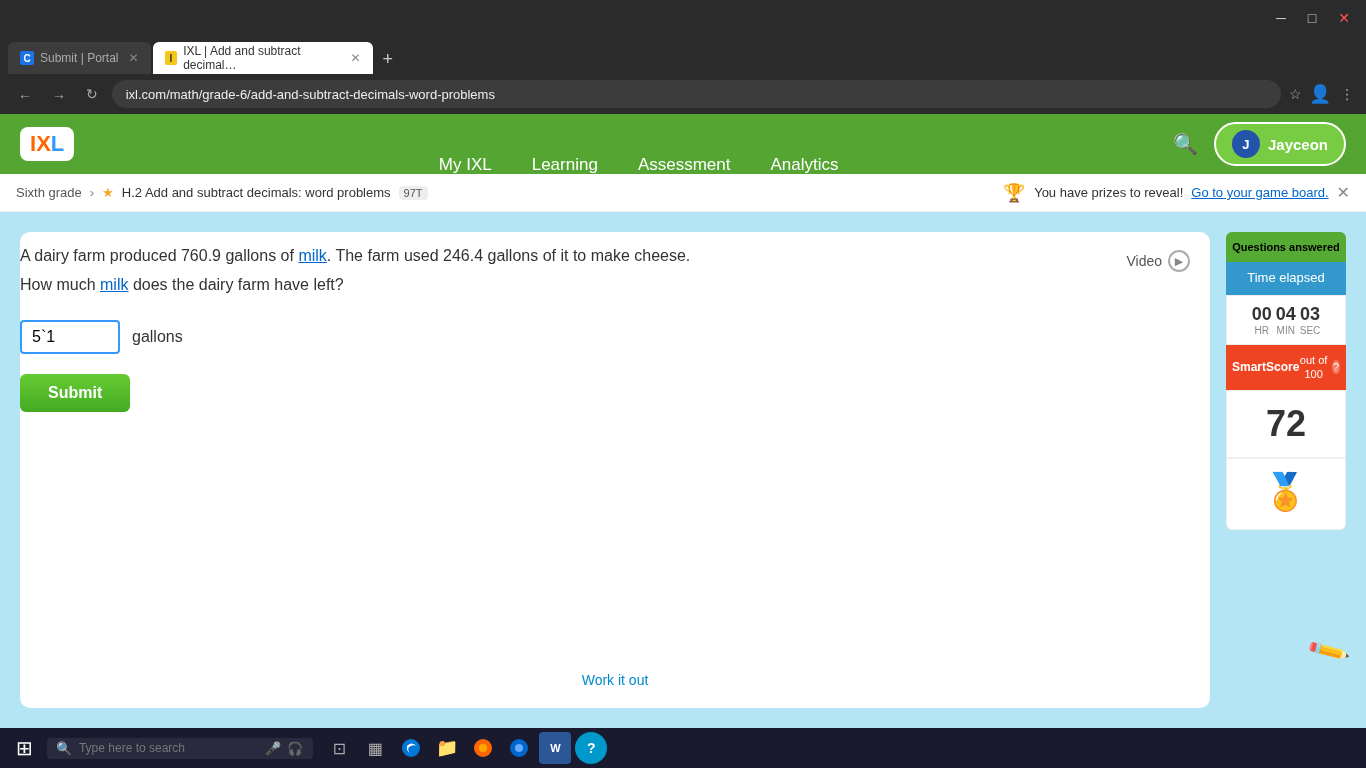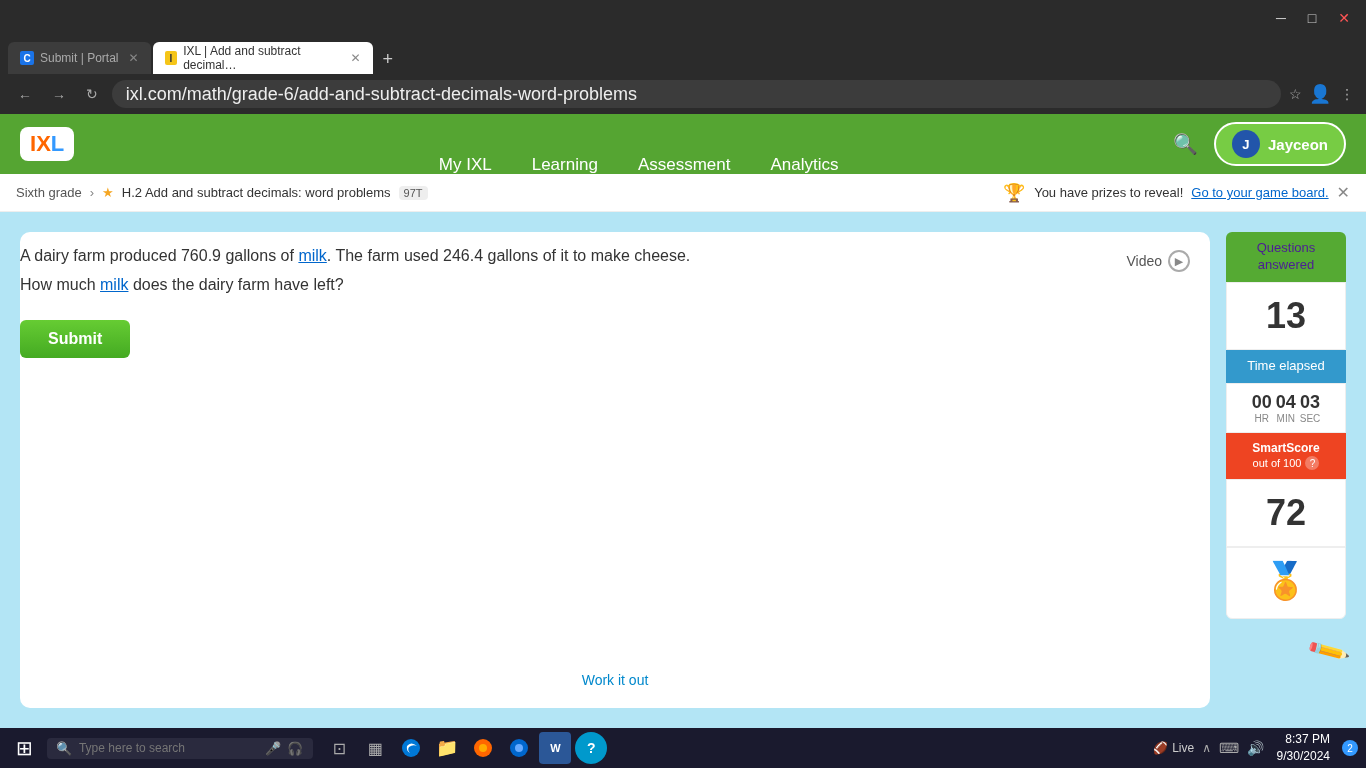--- a/index.html
+++ b/index.html
@@ -12,21 +12,21 @@
     .title-ctrl { color: #ccc; font-size: 14px; cursor: pointer; padding: 4px 8px; }
     .tab-bar { display: flex; align-items: flex-end; height: 38px; background: #2b2b2b; padding: 0 8px; gap: 2px; }
     .tab { display: flex; align-items: center; gap: 6px; padding: 0 12px; height: 32px; border-radius: 6px 6px 0 0; font-size: 12px; cursor: pointer; max-width: 220px; }
     .tab.inactive { background: #3c3c3c; color: #aaa; }
     .tab.active { background: #fff; color: #333; }
     .tab-favicon { width: 14px; height: 14px; border-radius: 2px; display: inline-block; }
     .tab-close { color: #888; font-size: 12px; margin-left: 4px; cursor: pointer; }
     .tab-add { color: #ccc; font-size: 18px; padding: 4px 8px; cursor: pointer; }
     .address-bar { display: flex; align-items: center; height: 40px; background: #2b2b2b; padding: 0 12px; gap: 8px; }
     .nav-btn { color: #aaa; font-size: 14px; cursor: pointer; padding: 4px 6px; }
-    .address-input { flex: 1; background: #3c3c3c; border: none; border-radius: 20px; color: #eee; font-size: 18px; padding: 5px 14px; outline: none; height: 28px; }
+    .address-input { flex: 1; background: #3c3c3c; border: none; border-radius: 20px; color: #eee; font-size: 13px; padding: 5px 14px; outline: none; height: 28px; }
     .address-extras { display: flex; gap: 8px; align-items: center; }
     .addr-icon { color: #aaa; font-size: 14px; cursor: pointer; }
 
     
     .ixl-app { background: #b3e5f5; width: 100%; height: calc(768px - 114px - 40px); position: relative; }
 
     
     .ixl-header { background: #55a532; display: flex; align-items: center; height: 60px; padding: 0 20px; }
     .ixl-logo { background: white; border-radius: 8px; padding: 4px 10px; font-weight: bold; font-size: 20px; margin-right: 30px; display: flex; align-items: center; }
     .ixl-nav { display: flex; gap: 40px; flex: 1; justify-content: center; }
@@ -56,28 +56,28 @@
     .video-circle { width: 22px; height: 22px; border-radius: 50%; border: 2px solid #aaa; display: flex; align-items: center; justify-content: center; font-size: 11px; color: #888; }
     .question-text { font-size: 16px; line-height: 1.8; color: #333; max-width: 700px; margin-top: 10px; }
     .answer-row { display: flex; align-items: center; gap: 12px; margin-top: 20px; }
     .answer-input { border: 2px solid #3399ff; border-radius: 4px; padding: 6px 10px; font-size: 16px; width: 100px; outline: none; }
     .unit-label { font-size: 16px; color: #333; }
     .submit-btn { background: linear-gradient(180deg, #66cc33 0%, #44aa22 100%); color: white; border: none; border-radius: 6px; padding: 10px 28px; font-size: 16px; font-weight: bold; cursor: pointer; margin-top: 20px; display: block; }
     .work-it-out { text-align: center; color: #0088cc; font-size: 14px; font-weight: 500; cursor: pointer; position: absolute; bottom: 20px; left: 50%; transform: translateX(-50%); }
 
     
     .side-panel { width: 120px; display: flex; flex-direction: column; gap: 0; }
-    .questions-answered-header { background: #55aa33; color: #4c1d95; text-align: center; font-size: 13px; font-weight: normal; padding: 8px 6px; border-radius: 6px 6px 0 0; line-height: 1.3; }
+    .questions-answered-header { background: #55aa33; color: #000000; text-align: center; font-size: 11px; font-weight: bold; padding: 8px 6px; border-radius: 6px 6px 0 0; line-height: 1.3; }
     .questions-count { background: white; text-align: center; font-size: 36px; font-weight: bold; color: #333; padding: 12px 6px; border: 1px solid #eee; }
     .time-elapsed-header { background: #3399cc; color: white; text-align: center; font-size: 13px; font-weight: normal; padding: 8px 6px; line-height: 1.3; }
     .time-display { background: white; display: flex; justify-content: center; gap: 4px; padding: 8px 6px; border: 1px solid #eee; }
     .time-unit { text-align: center; }
     .time-value { font-size: 18px; font-weight: bold; color: #333; display: block; }
     .time-label { font-size: 10px; color: #888; display: block; }
-    .smartscore-header { background: #ee4422; color: white; text-align: center; font-size: 12px; font-weight: bold; padding: 8px 6px; line-height: 1.3; display: flex; flex-direction: column; align-items: center; }
+    .smartscore-header { background: #ee4422; color: white; text-align: center; font-size: 12px; font-weight: bold; padding: 8px 6px; line-height: 1.3; display: flex; flex-direction: row; align-items: center; }
     .smartscore-sub { font-size: 11px; font-weight: normal; display: flex; align-items: center; gap: 4px; }
     .info-circle { width: 14px; height: 14px; border-radius: 50%; background: rgba(255,255,255,0.3); font-size: 10px; display: inline-flex; align-items: center; justify-content: center; color: white; }
     .smartscore-value { background: white; text-align: center; font-size: 36px; font-weight: bold; color: #333; padding: 12px 6px; border: 1px solid #eee; }
     .medal-container { background: white; text-align: center; padding: 12px 6px 16px; border: 1px solid #eee; border-radius: 0 0 6px 6px; }
     .medal { font-size: 36px; }
 
     
     .pencil-icon { position: absolute; bottom: 60px; right: 20px; font-size: 28px; color: #4499ff; transform: rotate(-30deg); cursor: pointer; }
 
     
@@ -173,29 +173,32 @@
     <div class="question-panel">
       <div class="video-btn">
         <span>Video</span>
         <div class="video-circle">▶</div>
       </div>
 
       <div class="question-text">
         A dairy farm produced 760.9 gallons of <span style="color:#0066cc; text-decoration:underline;">milk</span>. The farm used 246.4 gallons of it to make cheese. How much <span style="color:#0066cc; text-decoration:underline;">milk</span> does the dairy farm have left?
       </div>
 
+      <div class="answer-row">
+        <input class="answer-input" value="5`1" style="">
+        <span class="unit-label">gallons</span>
+      </div>
 
       <button class="submit-btn">Submit</button>
 
       <div class="work-it-out">Work it out</div>
     </div>
 
     <div class="side-panel">
       <div class="questions-answered-header">Questions answered</div>
-      <div class="questions-count">13</div>
 
       <div class="time-elapsed-header">Time elapsed</div>
       <div class="time-display">
         <div class="time-unit">
           <span class="time-value">00</span>
           <span class="time-label">HR</span>
         </div>
         <div class="time-unit">
           <span class="time-value">04</span>
           <span class="time-label">MIN</span>
@@ -251,26 +254,13 @@
     <div class="taskbar-icon">
       <svg width="20" height="20" viewBox="0 0 20 20">
           <circle cx="10" cy="10" r="9" fill="#0066cc"></circle>
           <circle cx="10" cy="10" r="4" fill="#66aaff"></circle>
         </svg>
     </div>
     <div class="taskbar-icon" style="background:#2b5797; border-radius:4px; color:white; font-size:11px; font-weight:bold;">W</div>
     <div class="taskbar-icon" style="background:#0099cc; border-radius:50%; color:white; font-size:14px; font-weight:bold;">?</div>
   </div>
 
-  <div class="taskbar-right">
-    <div class="taskbar-sys-icons">
-      <span style="color:#ccc; font-size:12px;">🏈 Live</span>
-      <span style="color:#aaa; font-size:12px;">∧</span>
-      <span style="font-size:14px; color:#aaa;">⌨</span>
-      <span style="font-size:14px; color:#aaa;">🔊</span>
-    </div>
-    <div class="taskbar-time">
-      <div>8:37 PM</div>
-      <div>9/30/2024</div>
-    </div>
-    <div class="notif-badge">2</div>
-  </div>
 </div>
 
 </body></html>

